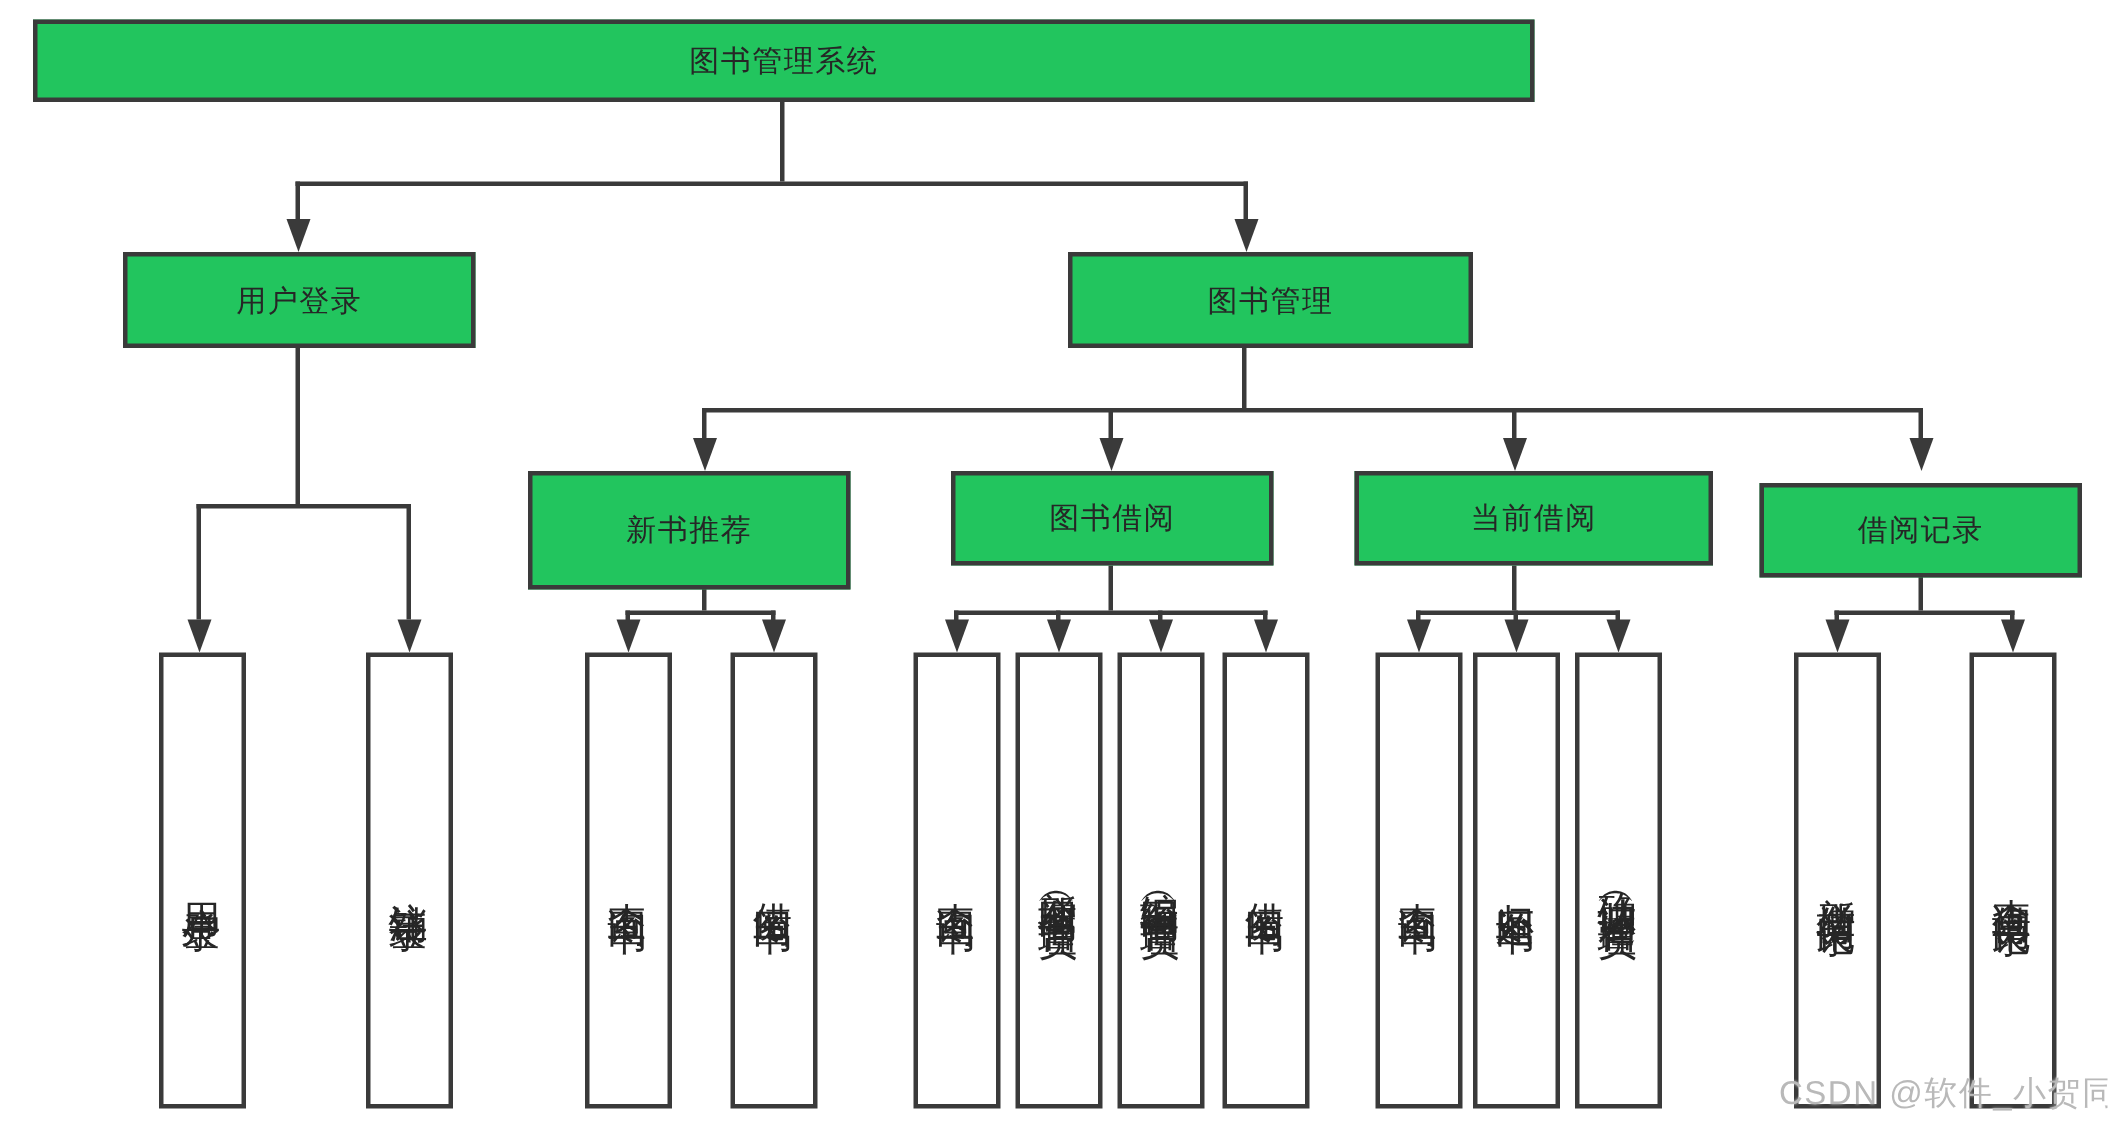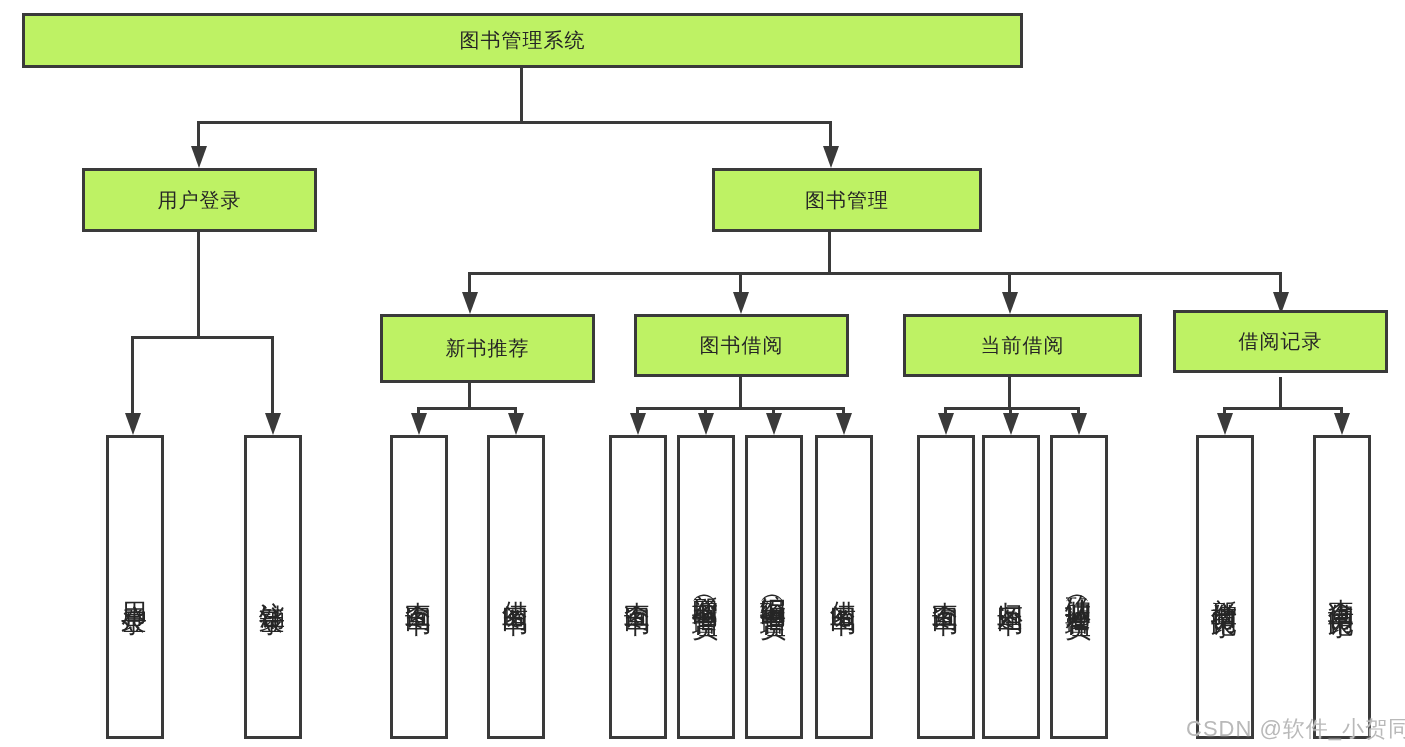--- a/index.html
+++ b/index.html
@@ -9,21 +9,21 @@
     --bg:#ffffff;
   }
   html,body{margin:0;padding:0;}
   body{
     width:1405px;height:747px;position:relative;overflow:hidden;
     background:var(--bg);
     font-family:"Liberation Sans","DejaVu Sans",sans-serif;
   }
   .stage{position:absolute;left:0;top:0;width:1405px;height:747px;}
   .hbox{
-    position:absolute;box-sizing:border-box;background:#bef264;
+    position:absolute;box-sizing:border-box;background:#22c55e;
     border:3px solid var(--line);
     display:flex;align-items:center;justify-content:center;
     font-size:20px;color:var(--text);letter-spacing:1px;
     z-index:2;
   }
   .vbox{
     position:absolute;box-sizing:border-box;background:#fff;
     border:3px solid var(--line);
     top:435px;height:304px;width:58px;
     display:flex;align-items:center;justify-content:center;
@@ -103,24 +103,24 @@
   <div class="arrow" style="left:1003px;top:413px"></div>
   <div class="arrow" style="left:1071px;top:413px"></div>
   <div class="arrow" style="left:1217px;top:413px"></div>
   <div class="arrow" style="left:1334px;top:413px"></div>
 
   <div class="hbox" style="left:22px;top:13px;width:1001px;height:55px">图书管理系统</div>
 
   <div class="hbox" style="left:82px;top:168px;width:235px;height:64px">用户登录</div>
   <div class="hbox" style="left:712px;top:168px;width:270px;height:64px">图书管理</div>
 
-  <div class="hbox" style="left:380px;top:314px;width:215px;height:69px">新书推荐</div>
+  <div class="hbox" style="left:352px;top:314px;width:215px;height:79px">新书推荐</div>
   <div class="hbox" style="left:634px;top:314px;width:215px;height:63px">图书借阅</div>
   <div class="hbox" style="left:903px;top:314px;width:239px;height:63px">当前借阅</div>
-  <div class="hbox" style="left:1173px;top:310px;width:215px;height:63px">借阅记录</div>
+  <div class="hbox" style="left:1173px;top:322px;width:215px;height:63px">借阅记录</div>
 
   <div class="vbox" style="left:106px">用户登录</div>
   <div class="vbox" style="left:244px">注销登录</div>
 
   <div class="vbox" style="left:390px">查询图书</div>
   <div class="vbox" style="left:487px">借阅图书</div>
 
   <div class="vbox" style="left:609px">查询图书</div>
   <div class="vbox" style="left:677px">新增图书（管理员）</div>
   <div class="vbox" style="left:745px">编辑图书（管理员）</div>

